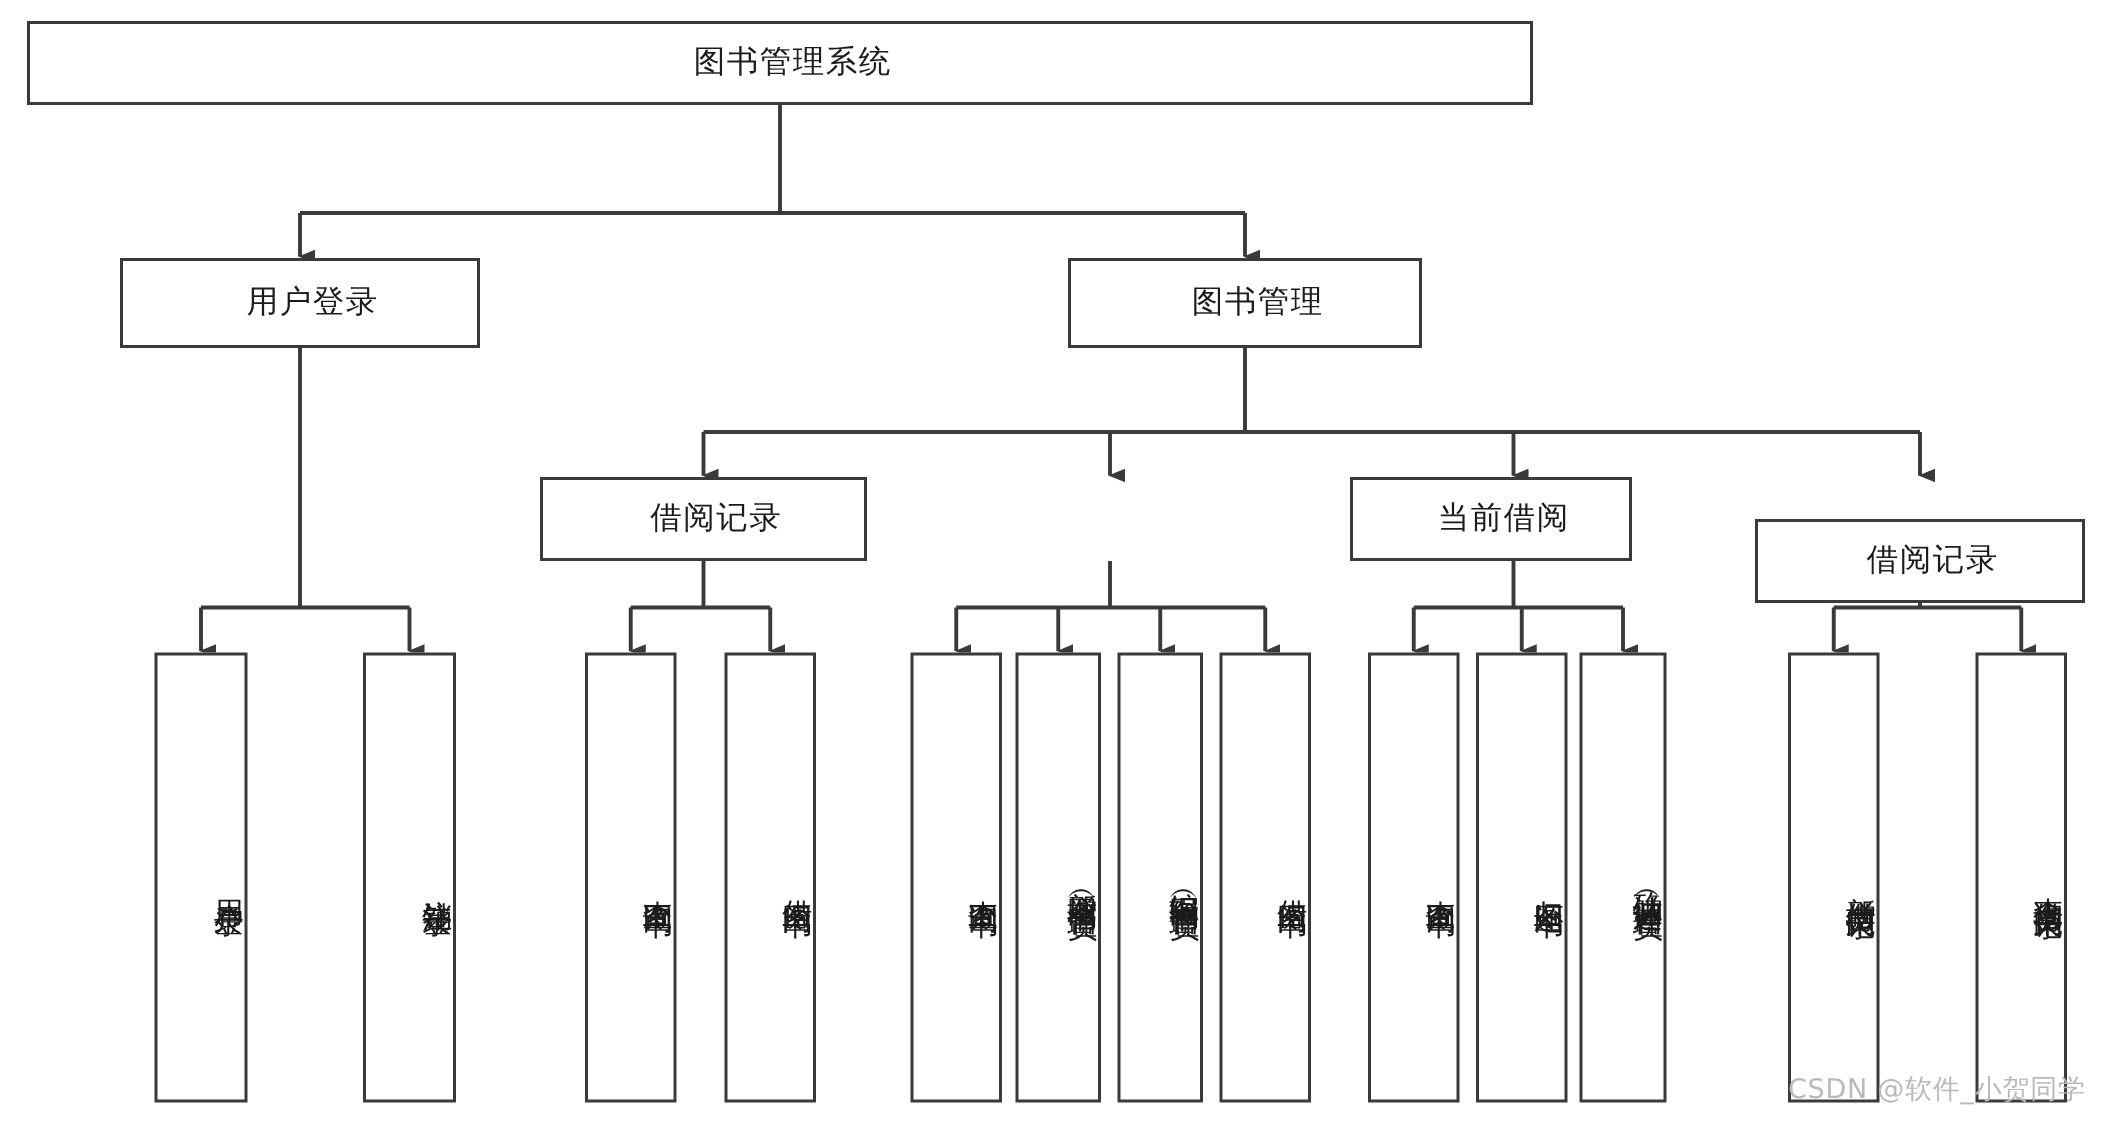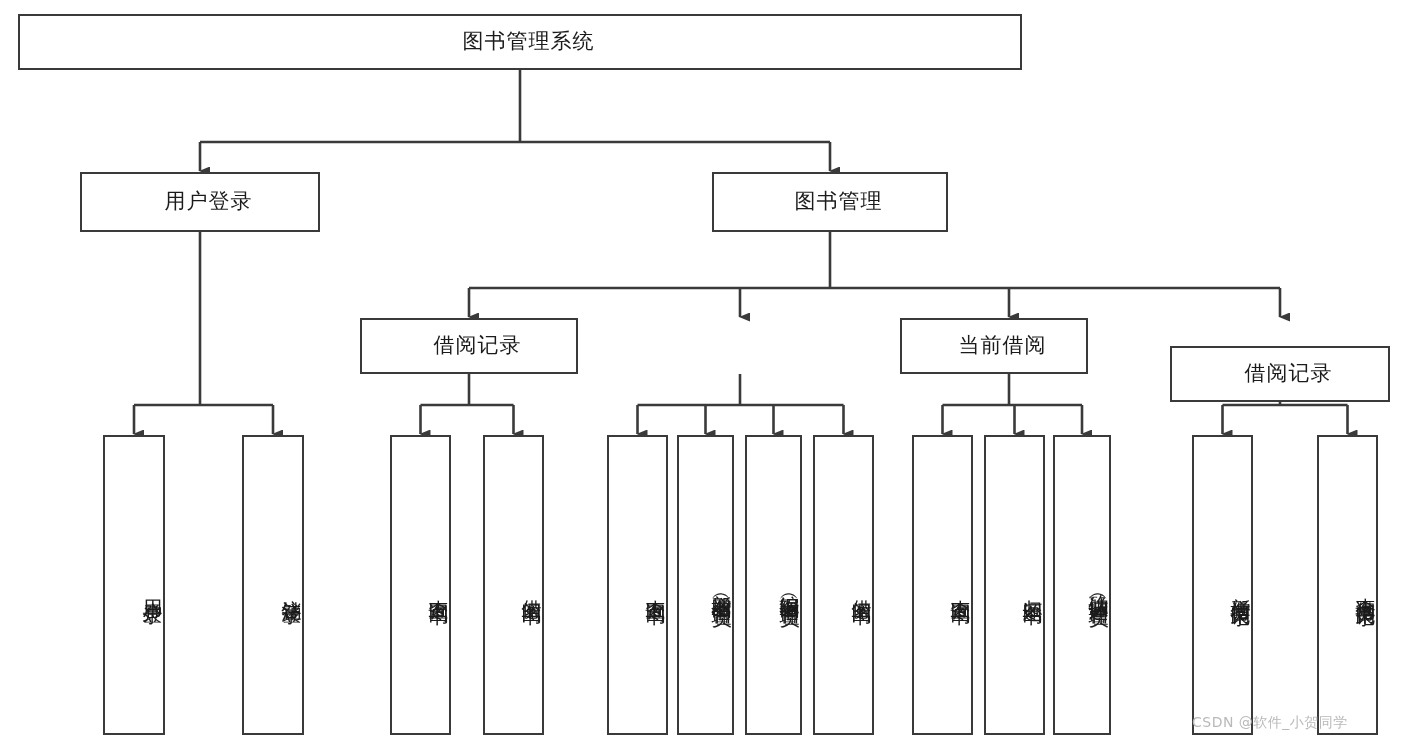--- a/index.html
+++ b/index.html
@@ -59,21 +59,21 @@
   .node.v .vtext {
     writing-mode: vertical-rl;
     text-orientation: upright;
     white-space: nowrap;
     display: block;
   }
   .watermark {
     position: absolute;
     left: 1192px;
     top: 714px;
-    font-size: 14px;
+    font-size: 18px;
     color: #b9b9b9;
     white-space: nowrap;
     z-index: 5;
     letter-spacing: 0.5px;
   }
 </style>
 </head>
 <body>
 
 <div id="canvas">

